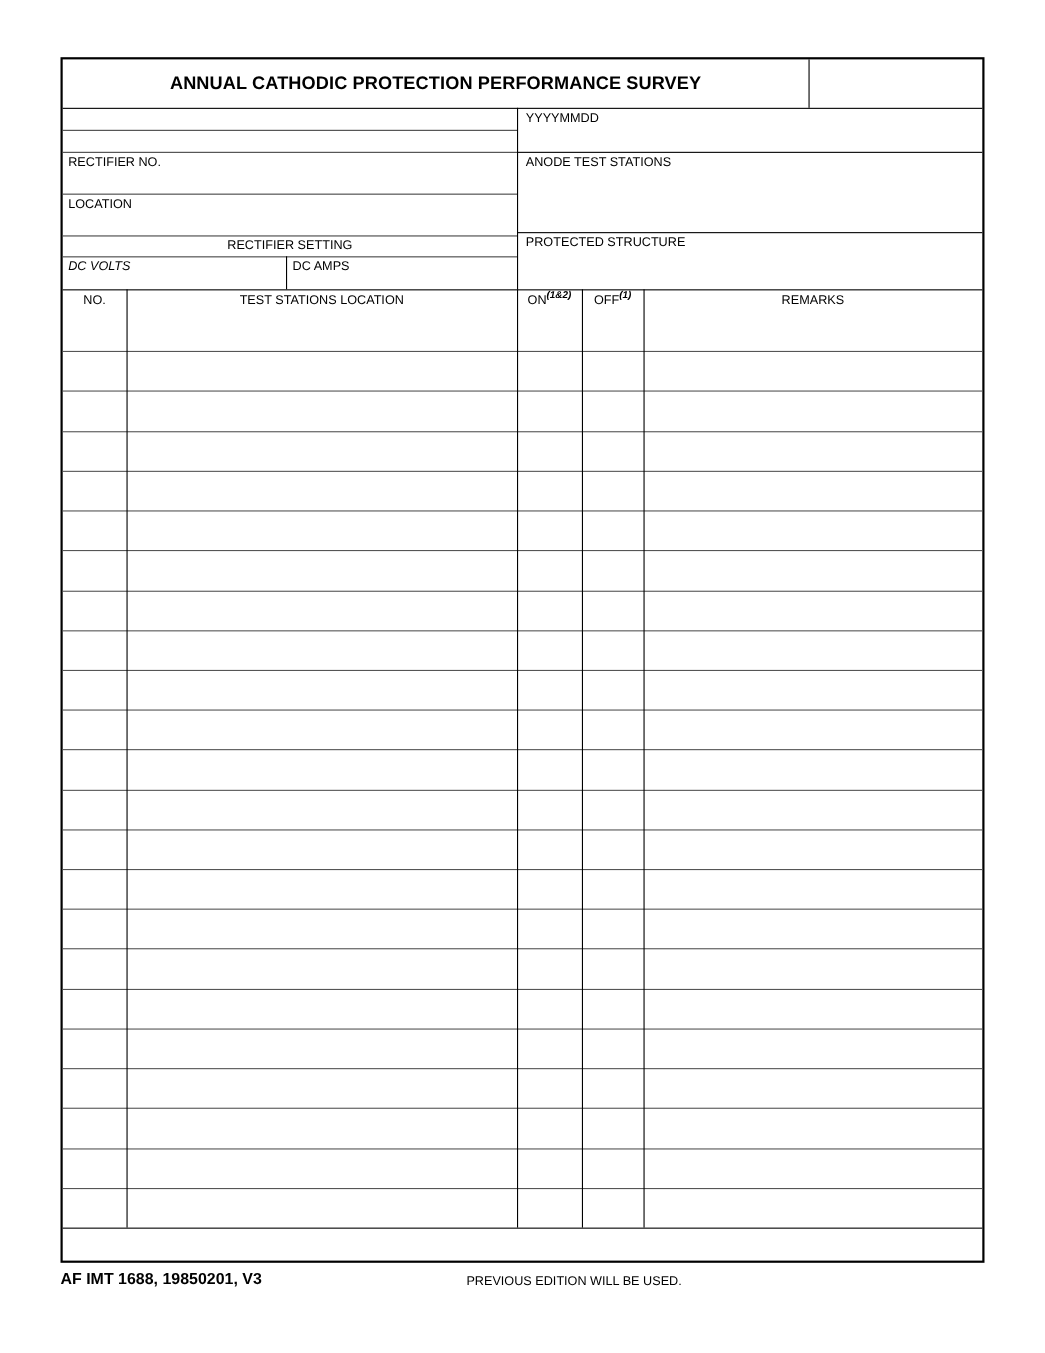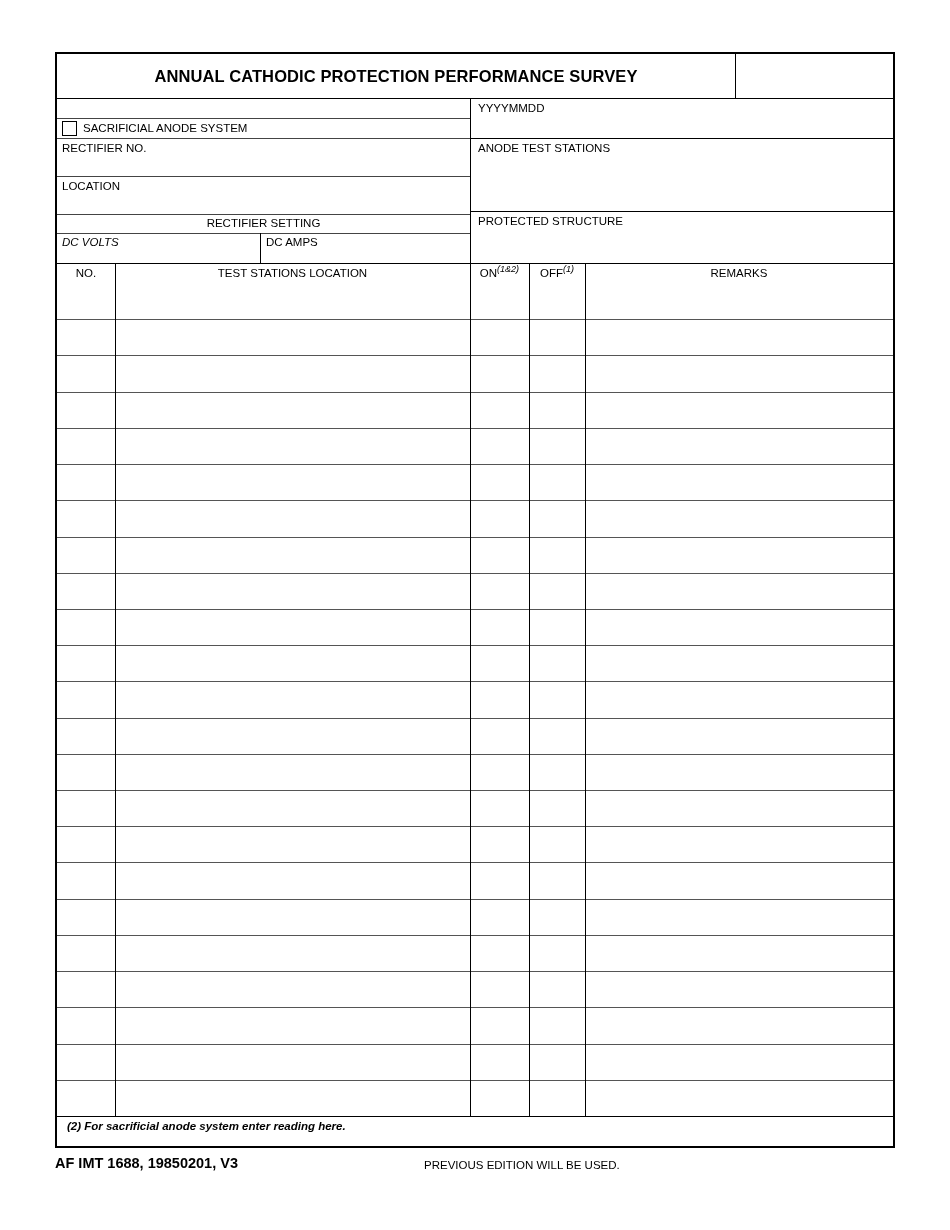--- a/index.html
+++ b/index.html
@@ -132,21 +132,21 @@
   .th {
     position: absolute;
     font-size: 11.5px;
     top: 4px;
     text-align: center;
     white-space: nowrap;
   }
   .th sup {
     font-size: 9px;
     font-style: italic;
-    font-weight: normal;
+    font-weight: bold;
     vertical-align: super;
     line-height: 0;
   }
 
   
   .notes {
     position: absolute;
     left: 0;
     top: 1062px;             
     width: 836px;
@@ -191,24 +191,20 @@
       <div class="form-title">ANNUAL CATHODIC PROTECTION PERFORMANCE SURVEY</div>
     </div>
 
     <div class="vline" style="left:678px; top:0; height:44px;"></div>
 
 
     <div class="hline" style="top:44px; width:836px;"></div>
 
     <div class="hline thin" style="top:64px; width:413px;"></div>
 
-    <div class="cb-row r2">
-      <span class="checkbox"></span>
-      <span class="cb-label">SACRIFICIAL ANODE SYSTEM</span>
-    </div>
     <div class="hline thin" style="top:84px; width:413px;"></div>
 
     <div class="vline" style="left:413px; top:44px; height:165px;"></div>
 
     <div class="cell-label" style="left:421px; top:48px;">YYYYMMDD</div>
     <div style="position:absolute;left:414px;top:60px;width:422px;height:24px;"></div>
     <div class="hline" style="left:413px; top:84px; width:423px;"></div>
 
     <div class="cell-label" style="left:5px; top:88px;">RECTIFIER NO.</div>
     <div style="position:absolute;left:1px;top:102px;width:411px;height:22px;"></div>
@@ -435,21 +431,20 @@
         </div>
         <div class="hline thin" style="position: absolute; left: 0px; width: 836px; top: 796.783px; border-top: 1px solid rgb(85, 85, 85);"></div>
         <div style="position: absolute; left: 58px; top: -20px; height: 853px; width: 0px; border-left: 1px solid rgb(0, 0, 0);"></div>
         <div style="position: absolute; left: 413px; top: -20px; height: 853px; width: 0px; border-left: 1px solid rgb(0, 0, 0);"></div>
         <div style="position: absolute; left: 472px; top: -20px; height: 853px; width: 0px; border-left: 1px solid rgb(0, 0, 0);"></div>
         <div style="position: absolute; left: 528px; top: -20px; height: 853px; width: 0px; border-left: 1px solid rgb(0, 0, 0);"></div>
       </div>
 
     <div class="hline" style="top:1062px; width:836px;"></div>
     <div class="notes">
-      <div class="note-line">(2) For sacrificial anode system enter reading here.</div>
     </div>
 
   </div>
 
   <div class="footer-left">AF IMT 1688, 19850201, V3</div>
   <div class="footer-center">PREVIOUS EDITION WILL BE USED.</div>
 
 </div>
 
 </body></html>

